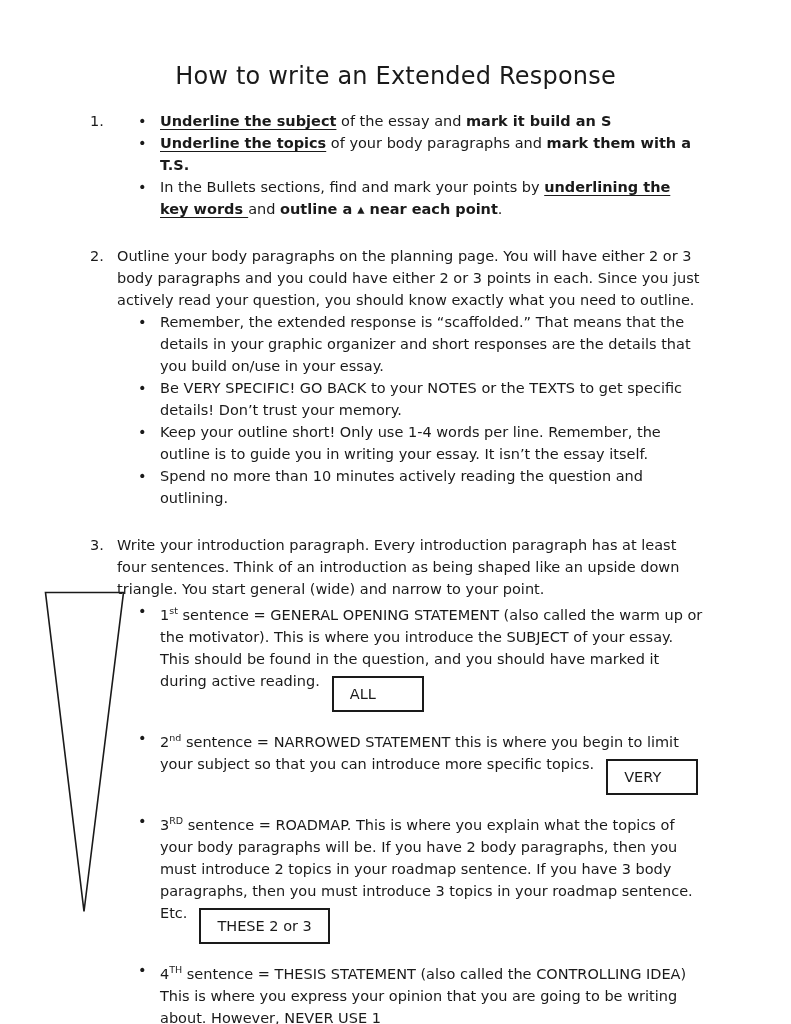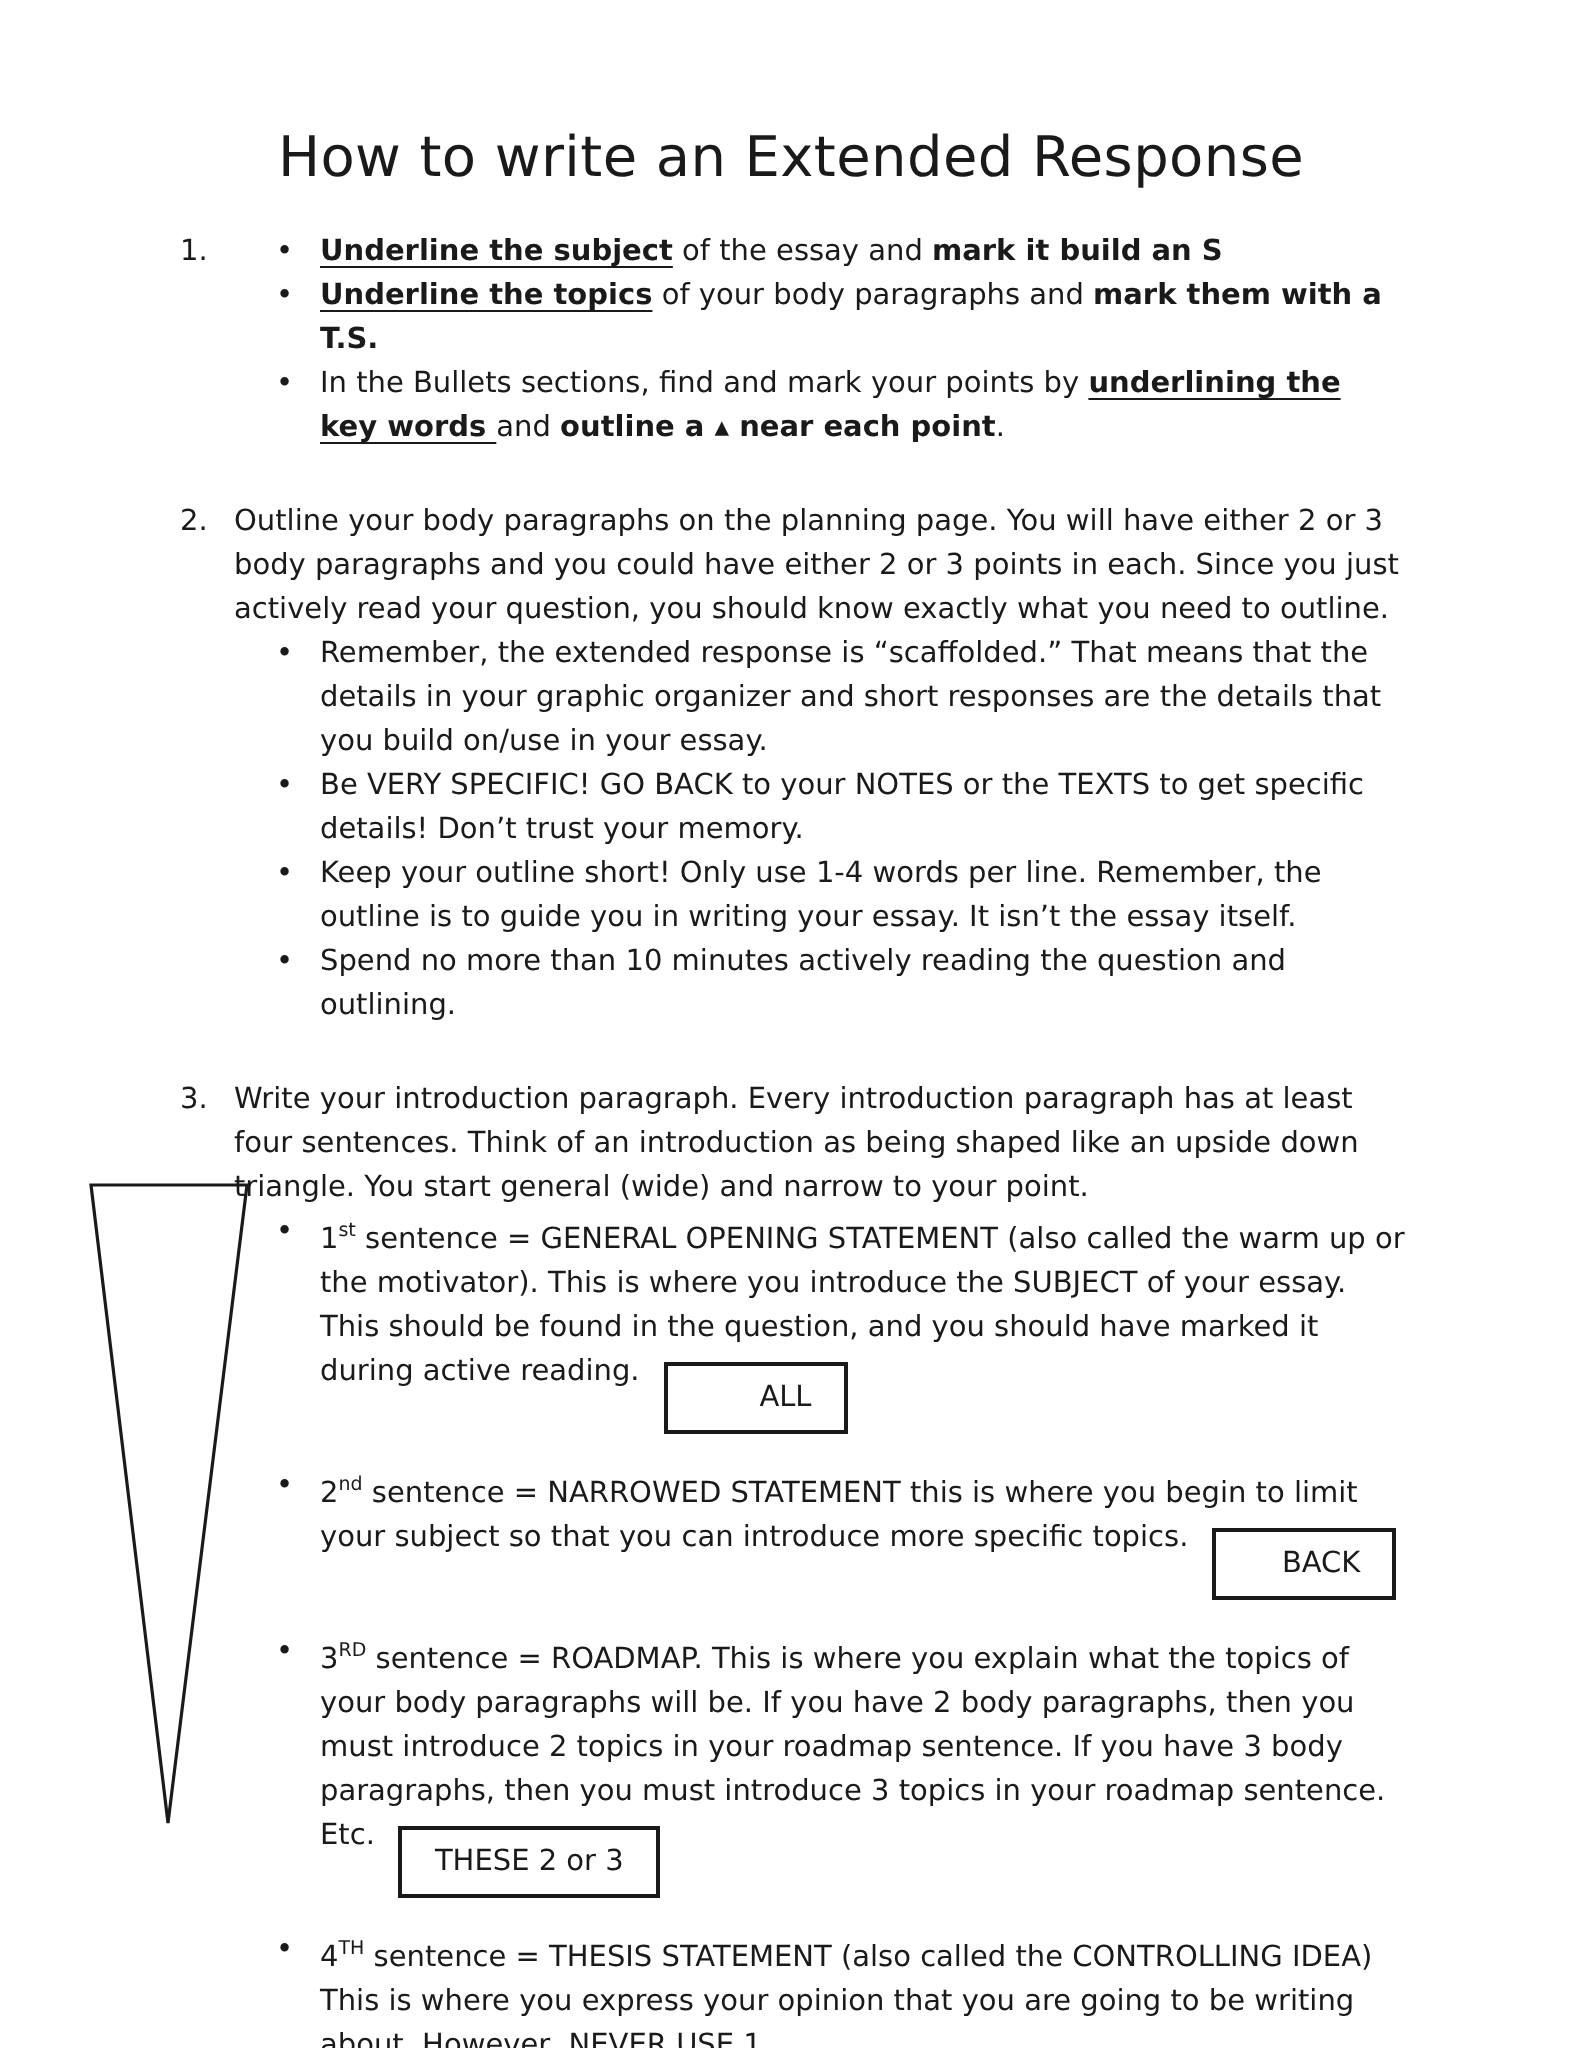--- a/index.html
+++ b/index.html
@@ -9,21 +9,21 @@
     height: 1024px;
     background: #ffffff;
     color: #1a1a1a;
     font-family: "DejaVu Sans", sans-serif;
     overflow: hidden;
   }
   .title {
     margin: 0;
     padding-top: 62px;
     text-align: center;
-    font-size: 28px;
+    font-size: 24px;
     font-weight: 500;
     letter-spacing: 0.2px;
   }
   ol.sections {
     list-style: none;
     margin: 20px 0 0 0;
     padding: 0 0 0 90px;
   }
   li.section {
     display: flex;
@@ -42,21 +42,21 @@
   .s3 ul.bullets > li { margin-bottom: 15px; }
   .s3 ul.bullets > li:last-child { margin-bottom: 0; }
   .b { font-weight: bold; }
   .u { text-decoration: underline; text-underline-offset: 3px; font-weight: bold; }
   .sup { font-size: 9.5px; vertical-align: 6px; letter-spacing: 0; text-align: right; }
   .callout-box {
     display: inline-block;
     border: 2px solid #1a1a1a;
     padding: 5px 16px;
     min-width: 56px;
-    text-align: right;
+    text-align: left;
     margin-left: 12px;
     vertical-align: -13px;
     white-space: nowrap;
     background: #ffffff;
   }
   .triangle-svg {
     position: absolute;
     left: 44px;
     top: 591px;
     pointer-events: none;
@@ -116,21 +116,21 @@
         <span class="num">3.</span>
         <div class="content">
           <div class="lead"><span>Write your introduction paragraph. Every introduction paragraph has at least four sentences. Think of an introduction as being shaped like an upside down triangle. You start general (wide) and narrow to your point.</span></div>
           <ul class="bullets">
             <li class="bullet">
               <span class="dot">•</span>
               <div class="btext"><span>1</span><span class="sup">st</span><span> sentence = GENERAL OPENING STATEMENT (also called the warm up or the motivator). This is where you introduce the SUBJECT of your essay. This should be found in the question, and you should have marked it during active reading.</span><span class="callout-box">ALL</span></div>
             </li>
             <li class="bullet">
               <span class="dot">•</span>
-              <div class="btext"><span>2</span><span class="sup">nd</span><span> sentence = NARROWED STATEMENT this is where you begin to limit your subject so that you can introduce more specific topics.</span><span class="callout-box">BACK</span></div>
+              <div class="btext"><span>2</span><span class="sup">nd</span><span> sentence = NARROWED STATEMENT this is where you begin to limit your subject so that you can introduce more specific topics.</span><span class="callout-box">VERY</span></div>
             </li>
             <li class="bullet">
               <span class="dot">•</span>
               <div class="btext"><span>3</span><span class="sup">RD</span><span> sentence = ROADMAP. This is where you explain what the topics of your body paragraphs will be. If you have 2 body paragraphs, then you must introduce 2 topics in your roadmap sentence. If you have 3 body paragraphs, then you must introduce 3 topics in your roadmap sentence. Etc.</span><span class="callout-box">THESE 2 or 3</span></div>
             </li>
             <li class="bullet">
               <span class="dot">•</span>
               <div class="btext"><span>4</span><span class="sup">TH</span><span> sentence = THESIS STATEMENT (also called the CONTROLLING IDEA) This is where you express your opinion that you are going to be writing about. However, NEVER USE 1</span></div>
             </li>
           </ul>

